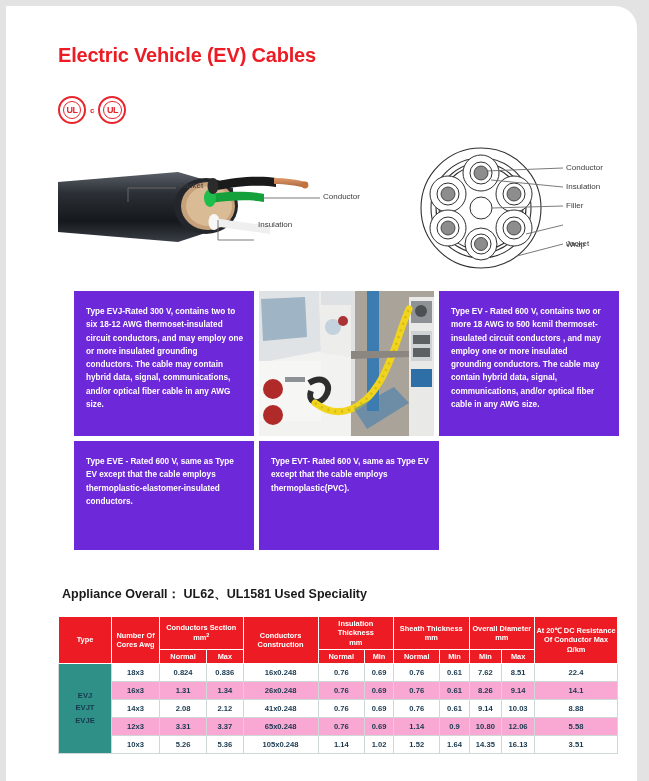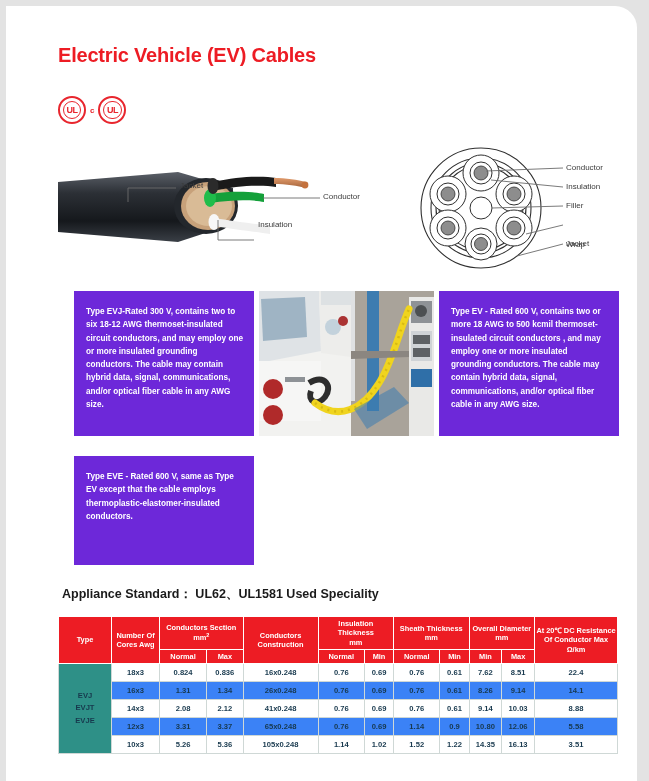--- a/index.html
+++ b/index.html
@@ -41,21 +41,21 @@
   .ulc{font-size:8px;font-weight:bold;color:#E8262E;}
   
   .diagrams{position:absolute;left:52px;top:140px;width:575px;height:130px;}
   .lbl{
     position:absolute;font-size:8px;color:#3b3b3b;white-space:nowrap;
     font-family:"Liberation Sans", sans-serif;
   }
   
   .blocks{position:absolute;left:68px;top:285px;width:545px;}
   .row1{display:flex;gap:5px;height:145px;}
-  .row2{display:flex;gap:5px;height:109px;margin-top:20px;}
+  .row2{display:flex;gap:5px;height:109px;margin-top:5px;}
   .tbox{
     background:#6d28d9;color:#ffffff;
     font-size:8.2px;line-height:1.62;
     padding:14px 10px 8px 12px;
     box-sizing:border-box;font-weight:bold;
   }
   .b1{width:180px;}
   .b2{width:175px;overflow:hidden;padding:0;background:#d9d9d9;}
   .b3{width:180px;}
   .c1{width:180px;}
@@ -83,21 +83,21 @@
     padding:2px 1px;line-height:1.25;
   }
   table.spec td{
     border:1px solid #cfd8d6;
     text-align:center;
     color:#17384d;font-weight:bold;
     padding:4px 1px;
     font-size:7.6px;
     background:#ffffff;
   }
-  table.spec tr.alt td{background:#3b82f6;margin-left:28px;}
+  table.spec tr.alt td{background:#f9a8d4;margin-left:28px;}
   td.typecell{
     background:#2e9087 !important;color:#ffffff;
     font-size:7.6px;line-height:1.6;
     border:1px solid #ffffff;
   }
   .sup{font-size:5.5px;vertical-align:super;}
 </style>
 </head>
 <body>
 
@@ -243,24 +243,27 @@
         </svg>
       </div>
       <div class="tbox b3">
         <p>Type EV - Rated 600 V, contains two or more 18 AWG to 500 kcmil thermoset-insulated circuit conductors , and may employ one or more insulated grounding conductors. The cable may contain hybrid data, signal, communications, and/or optical fiber cable in any AWG size.</p>
       </div>
     </div>
     <div class="row2">
       <div class="tbox c1">
         <p>Type EVE - Rated 600 V, same as Type EV except that the cable employs thermoplastic-elastomer-insulated conductors.</p>
       </div>
+      <div class="tbox c3">
+        <p>Type EVT- Rated 600 V, same as Type EV except that the cable employs thermoplastic(PVC).</p>
+      </div>
     </div>
   </div>
 
-  <div class="appstd">Appliance Standard： UL62、UL1581 Used Speciality</div>
+  <div class="appstd">Appliance Overall： UL62、UL1581 Used Speciality</div>
 
   <table class="spec">
     <thead>
       <tr>
         <th rowspan="2" style="width:50px">Type</th>
         <th rowspan="2" style="width:45px">Number Of Cores Awg</th>
         <th colspan="2" style="width:80px">
           <span>Conductors Section</span><br>
           <span>mm</span><span class="sup">2</span>
         </th>
@@ -352,21 +355,21 @@
         <td>5.58</td>
       </tr>
       <tr>
         <td>10x3</td>
         <td>5.26</td>
         <td>5.36</td>
         <td>105x0.248</td>
         <td>1.14</td>
         <td>1.02</td>
         <td>1.52</td>
-        <td>1.22</td>
+        <td>1.64</td>
         <td>14.35</td>
         <td>16.13</td>
         <td>3.51</td>
       </tr>
     </tbody>
   </table>
 
 </div>
 
 </body></html>

